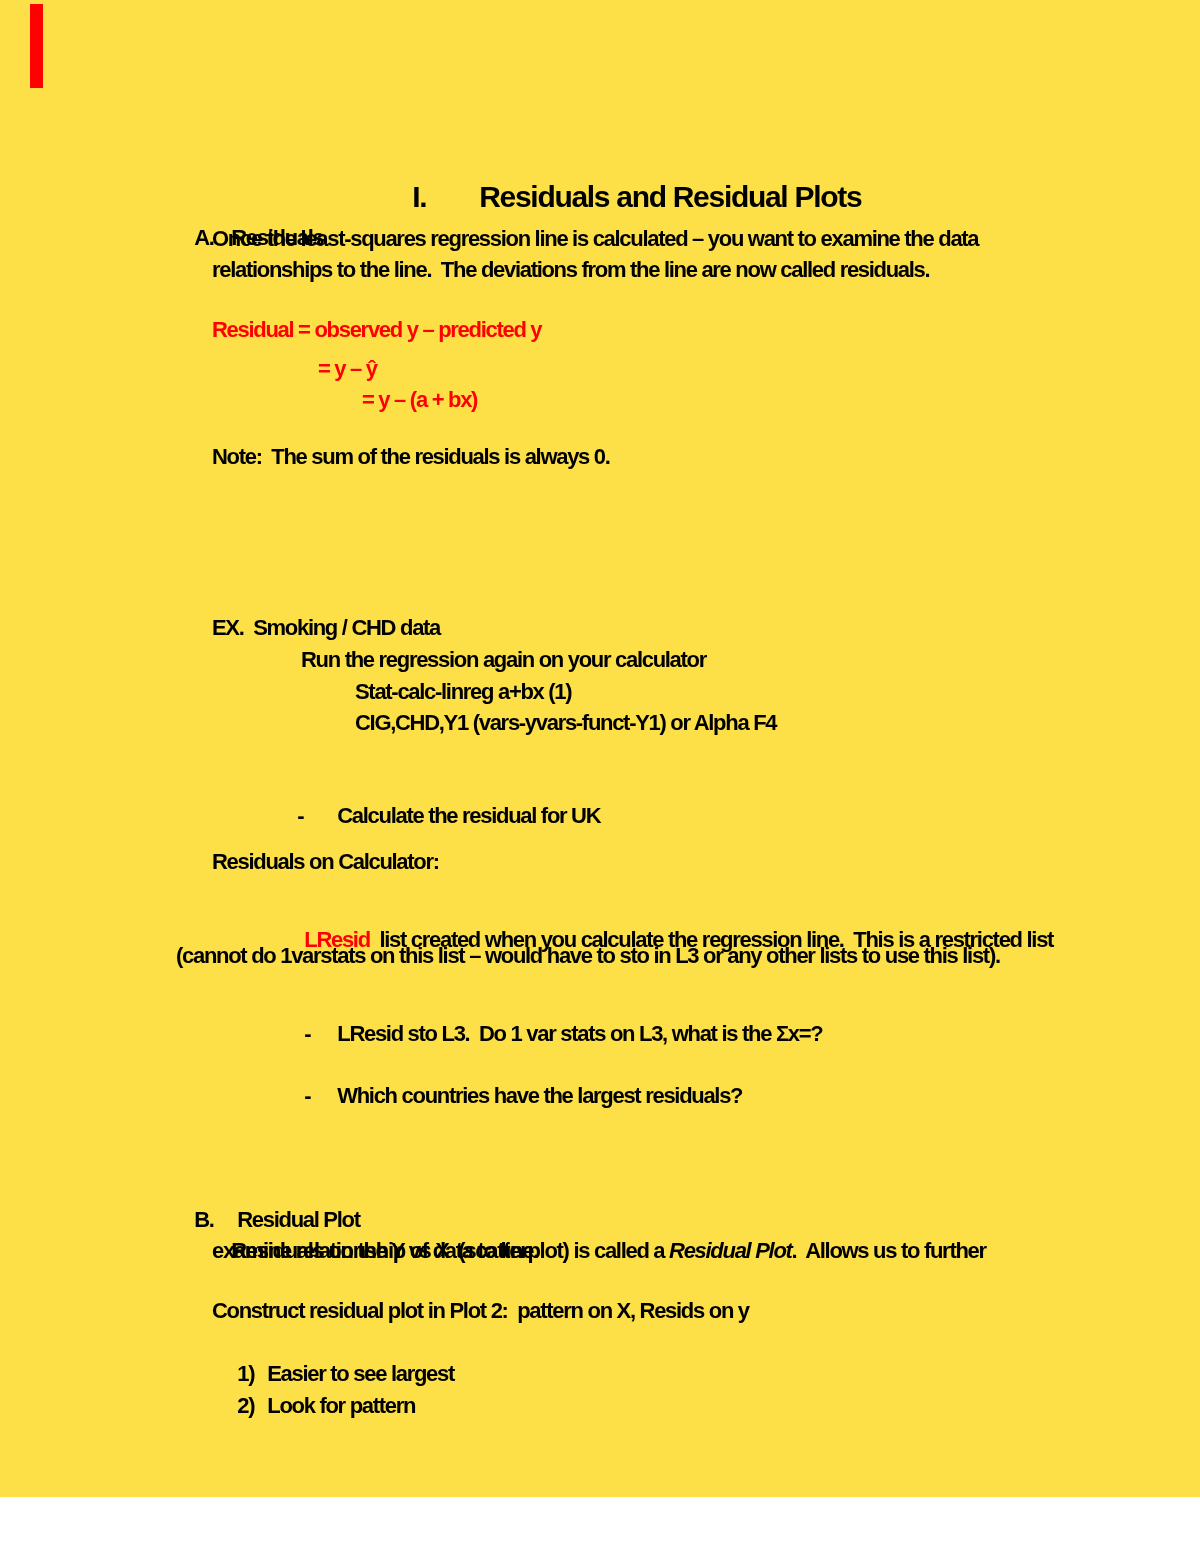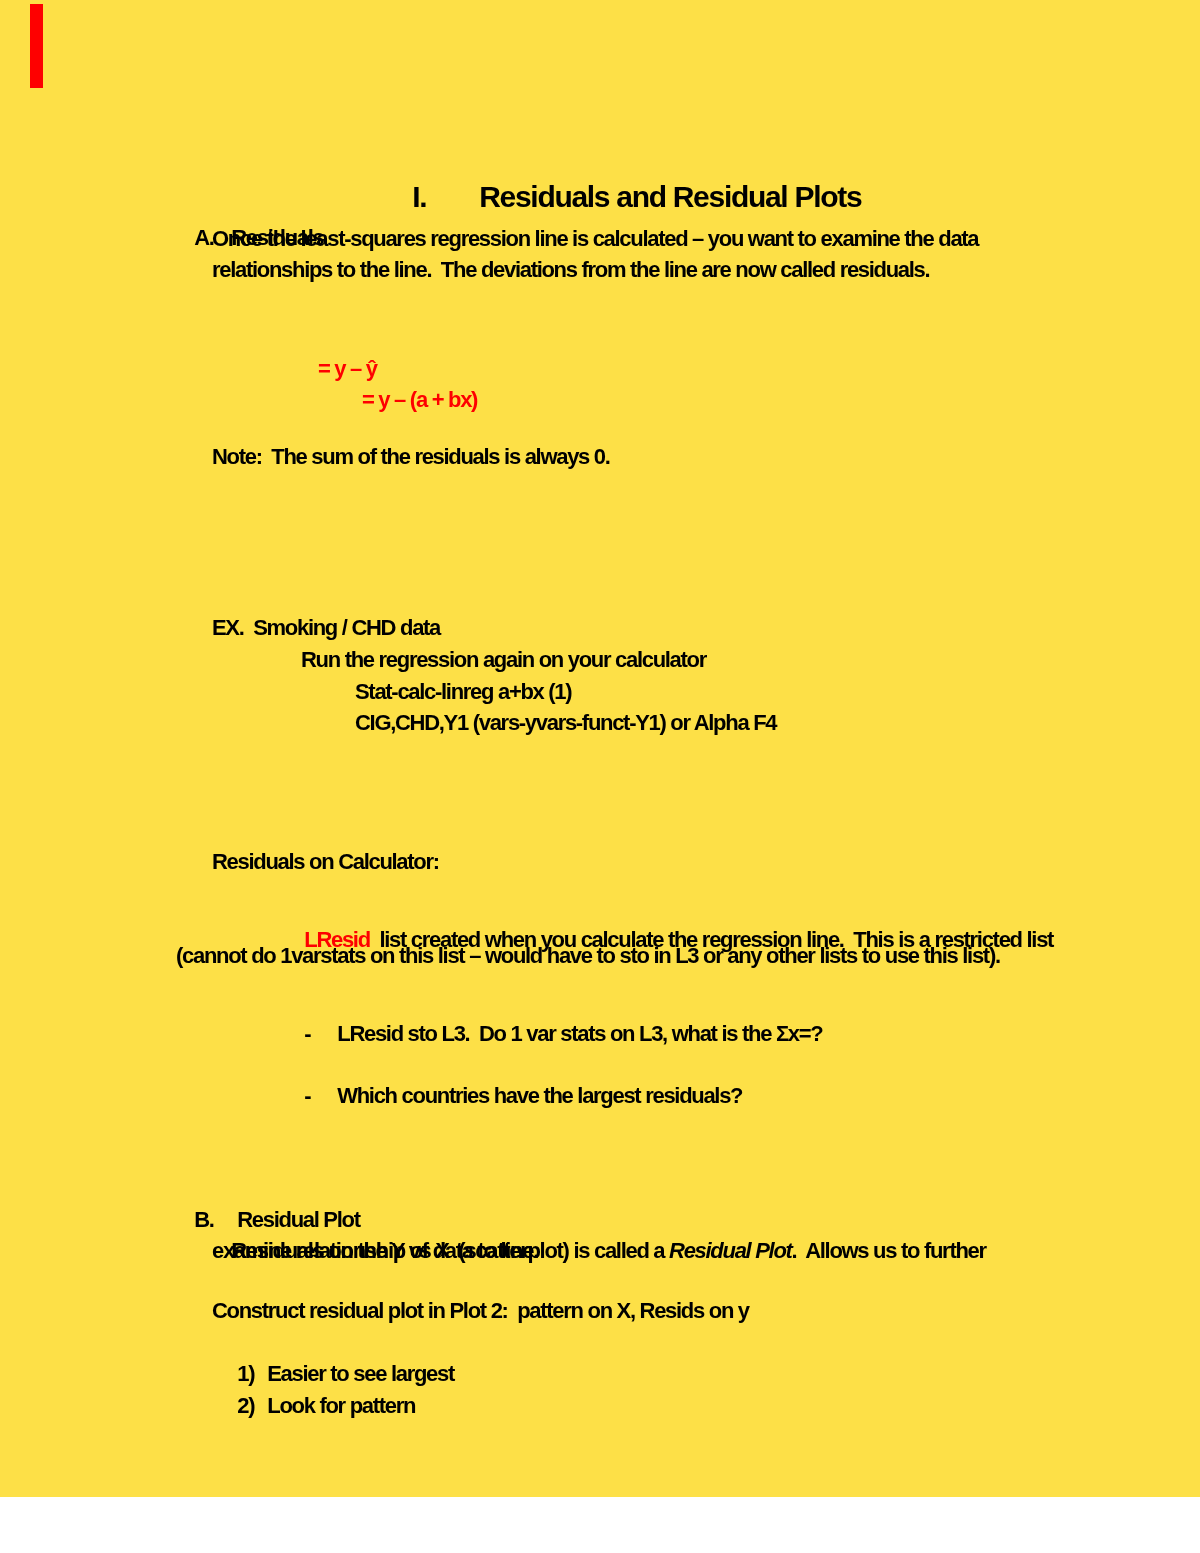--- a/index.html
+++ b/index.html
@@ -52,30 +52,34 @@
     <span class="title-num">I.</span><span>Residuals and Residual Plots</span>
   </div>
 
   <div class="line" style="left:175px; top:191px;">
     <span class="label-a">A.</span><span>Residuals</span>
   </div>
 
   <div class="line" style="left:212px; top:223px;">Once the least-squares regression line is calculated – you want to examine the data</div>
   <div class="line" style="left:212px; top:254px;">relationships to the line.  The deviations from the line are now called residuals.</div>
 
+  <div class="line red" style="left:212px; top:314px;">Residual = observed y – predicted y</div>
   <div class="line red" style="left:318px; top:353px;">= y – ŷ</div>
   <div class="line red" style="left:318px; top:384px;margin-left:44px;">= y – (a + bx)</div>
 
   <div class="line" style="left:212px; top:441px;">Note:  The sum of the residuals is always 0.</div>
 
   <div class="line" style="left:212px; top:612px;">EX.  Smoking / CHD data</div>
   <div class="line" style="left:257px; top:644px;margin-left:44px;">Run the regression again on your calculator</div>
   <div class="line" style="left:355px; top:676px;">Stat-calc-linreg a+bx (1)</div>
   <div class="line" style="left:355px; top:707px;">CIG,CHD,Y1 (vars-yvars-funct-Y1) or Alpha F4</div>
 
+  <div class="line" style="left:278px; top:769px;">
+    <span class="dash-40">-</span><span>Calculate the residual for UK</span>
+  </div>
 
   <div class="line" style="left:212px; top:846px;">Residuals on Calculator:</div>
 
   <div class="line" style="left:285px; top:893px;">
     <span class="red">LResid</span><span>  list created when you calculate the regression line.  This is a restricted list</span>
   </div>
 
   <div class="line" style="left:176px; top:940px;">(cannot do 1varstats on this list – would have to sto in L3 or any other lists to use this list).</div>
 
   <div class="line" style="left:285px; top:987px;">

